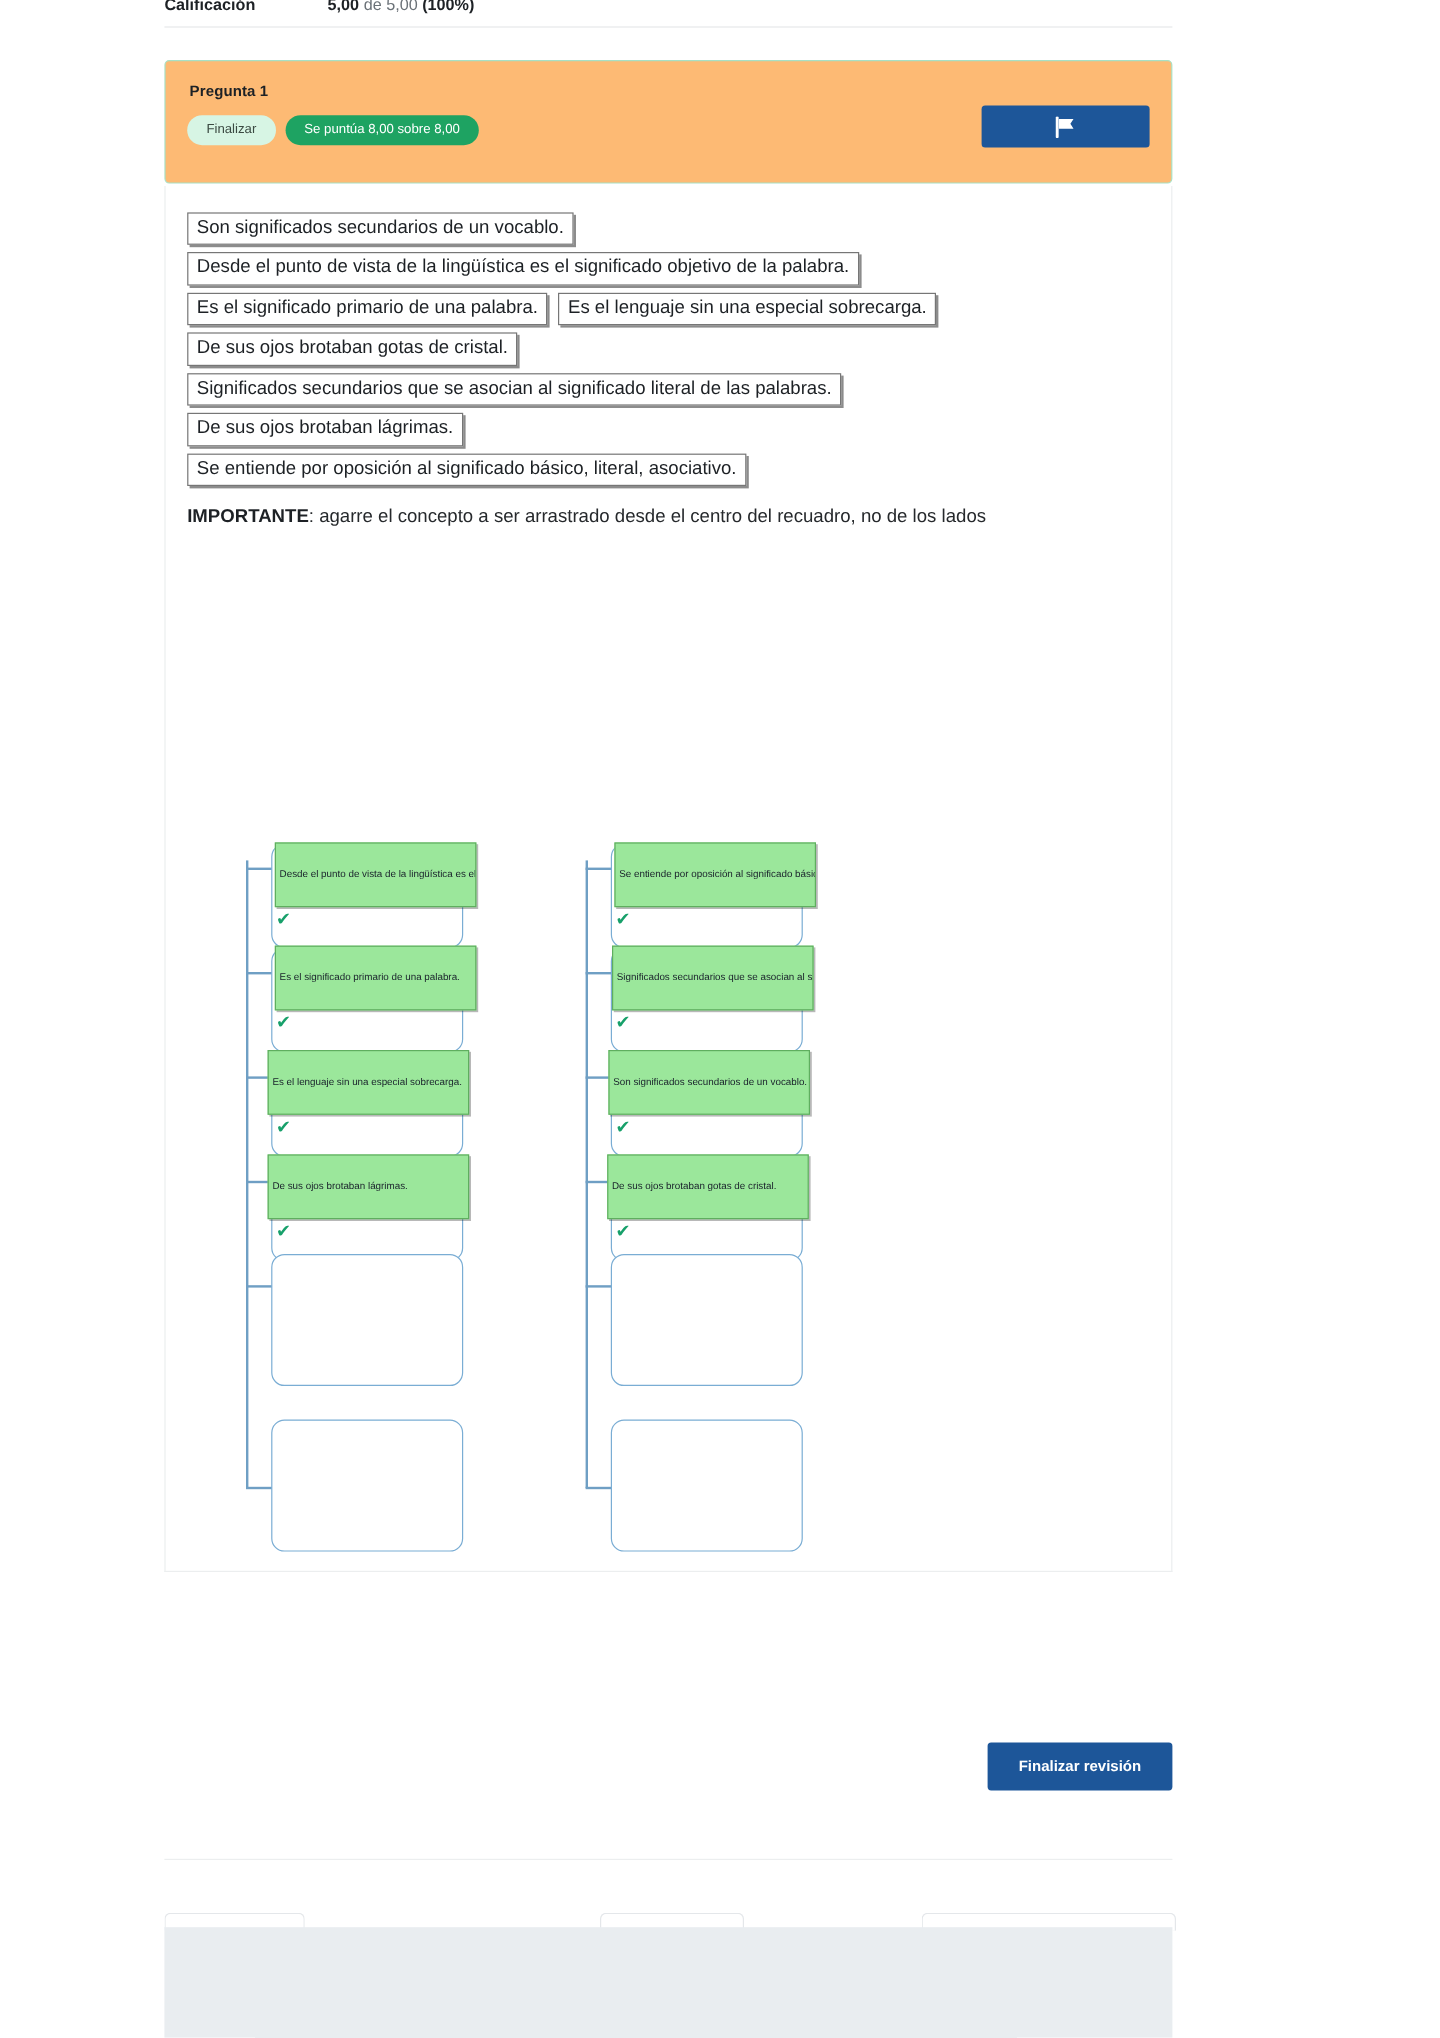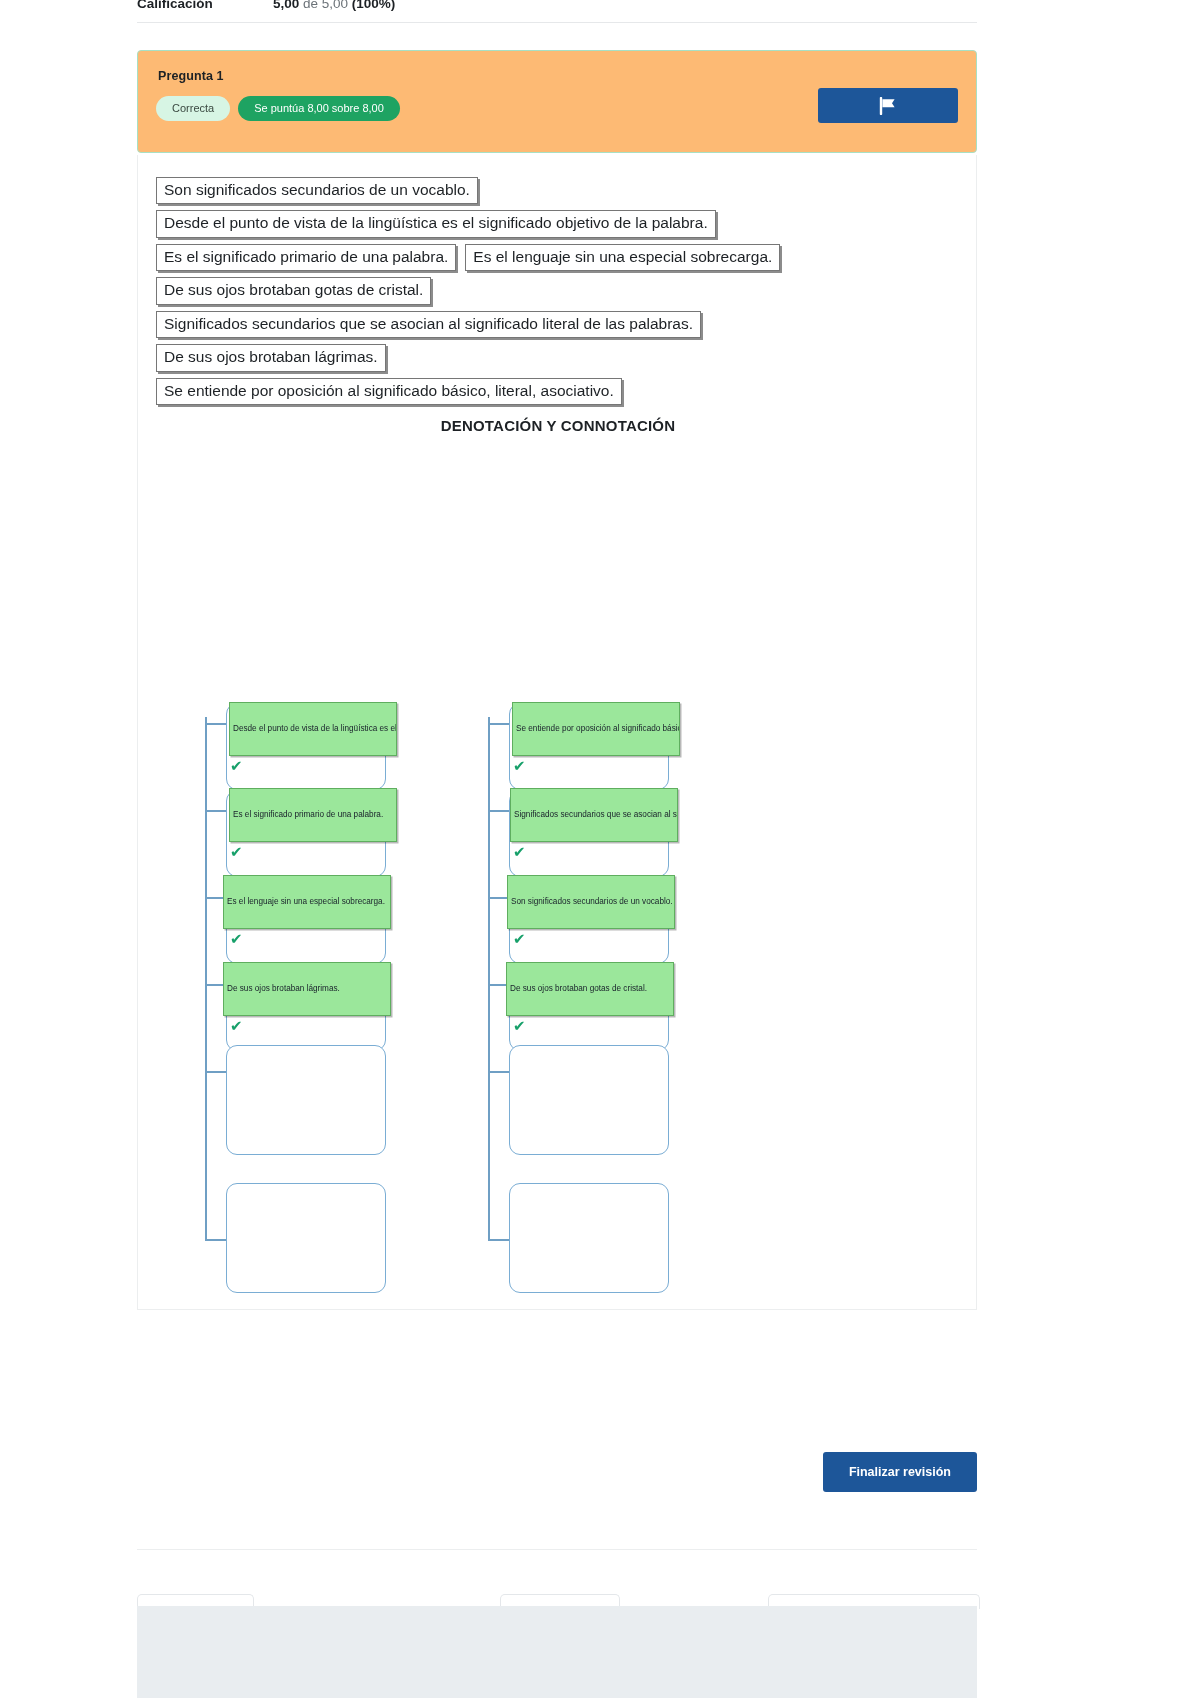--- a/index.html
+++ b/index.html
@@ -159,21 +159,21 @@
 
   <div class="grade-row">
     <span class="grade-label">Calificación</span>
     <span class="grade-value"><span>5,00</span><span class="dim"> de 5,00 </span><span>(100%)</span></span>
   </div>
   <div class="grade-divider"></div>
 
   <div class="q-card">
     <div class="q-title">Pregunta 1</div>
     <div class="badges">
-      <span class="badge-correct">Correcta</span>
+      <span class="badge-correct">Finalizar</span>
       <span class="badge-score">Se puntúa 8,00 sobre 8,00</span>
     </div>
     <button class="flag-btn">
       <span>
         <svg width="20" height="18" viewBox="0 0 20 18">
             <path d="M3 1v16" stroke="#fff" stroke-width="2.4" stroke-linecap="round"></path>
             <path d="M4.4 2.2h12.2l-2.6 4 2.6 4H4.4z" fill="#fff"></path>
           </svg>
       </span>
     </button>
@@ -200,21 +200,21 @@
         </div>
       <div class="drag-row">
           <span class="drag-item">De sus ojos brotaban lágrimas.</span>
         </div>
       <div class="drag-row">
           <span class="drag-item">Se entiende por oposición al significado básico, literal, asociativo.</span>
         </div>
     </div>
 
     <div class="instr">
-      <div class="instr-title">DENOTACIÓN Y CONNOTACIÓN</div>
+      <p class="instr-p"><b>IMPORTANTE</b><span>: agarre el concepto a ser arrastrado desde el centro del recuadro, no de los lados</span></p>
     </div>
 
     <div class="diagram">
 
       <div class="col col-a">
         <div class="spine"></div>
         <div class="stub" style="top:118px"></div>
         <div class="stub" style="top:205px"></div>
         <div class="stub" style="top:292px"></div>
         <div class="stub" style="top:379px"></div>

